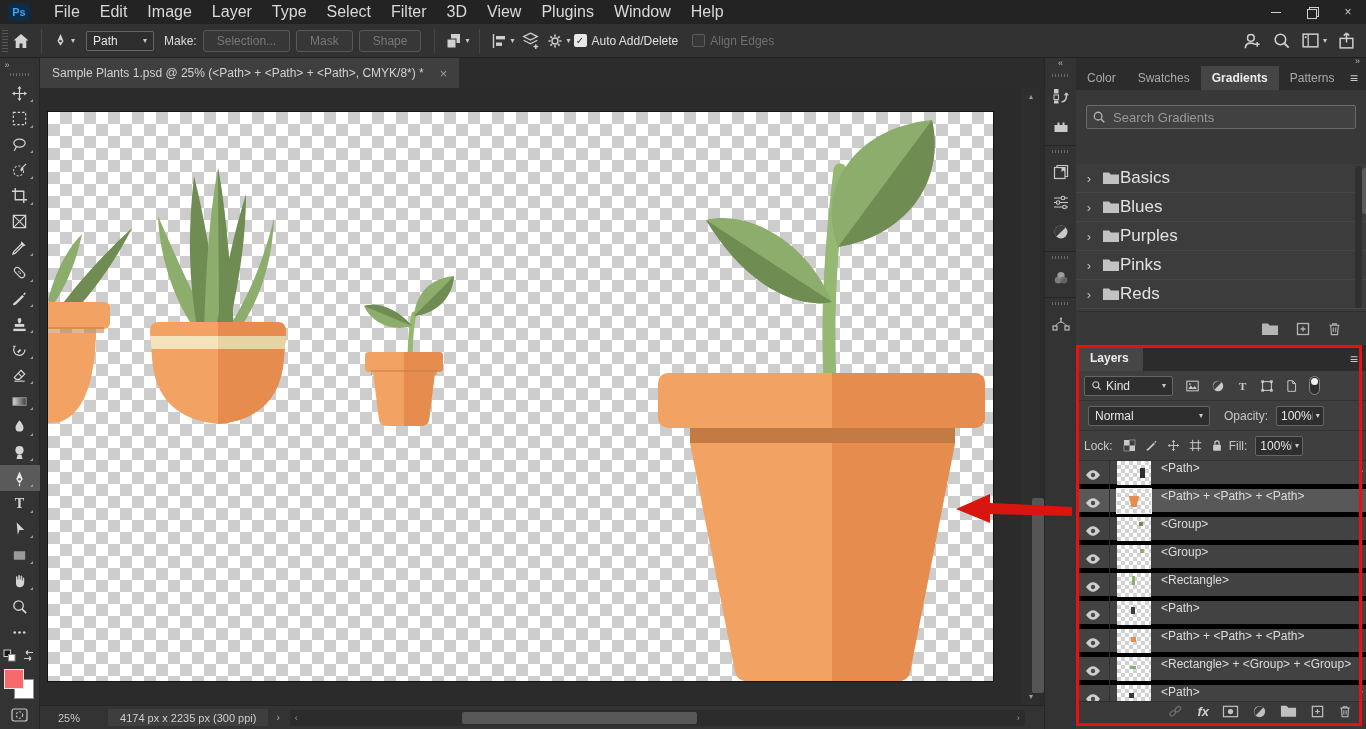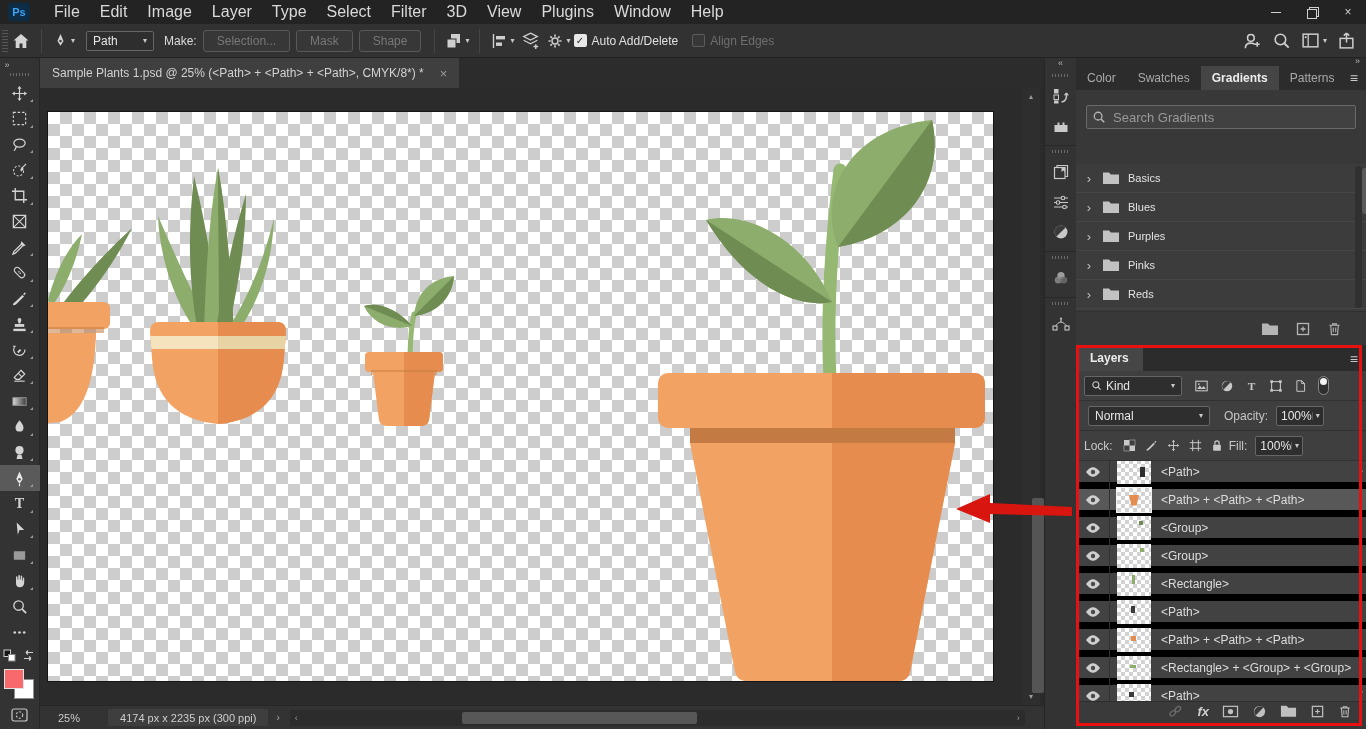--- a/index.html
+++ b/index.html
@@ -113,44 +113,44 @@
   
   .gpanel { left:1076px; top:58px; width:290px; height:287px; }
   .gsearch { position:absolute; left:10px; top:47px; width:270px; height:24px; }
   .gsearch input { width:100%; height:100%; background:#414141; border:1px solid #6a6a6a; border-radius:2px;
     color:#e3e3e3; font-size:13px; padding:0 6px 0 26px; font-family:"Liberation Sans",sans-serif; outline:none; }
   .gsearch input::placeholder { color:#989898; }
   .gsearch .mag { position:absolute; left:6px; top:5px; }
   .glist { position:absolute; left:0; top:106px; width:290px; height:147px; background:#3c3c3c; }
   .grow { height:29px; display:flex; align-items:center; border-bottom:1px solid #464646; }
   .grow .rchev { width:26px; text-align:center; color:#c0c0c0; font-size:13px; }
-  .grow .glabel { margin-left:8px; color:#e2e2e2; font-size:11px; }
+  .grow .glabel { color:#e2e2e2; font-size:17px; }
   .gscroll { position:absolute; right:4px; top:108px; width:7px; height:142px; background:#303030; border-radius:3px; }
   .gscroll .thumb { position:absolute; left:0; top:2px; width:7px; height:46px; background:#5a5a5a; border-radius:3px; }
   .gactions { position:absolute; left:0; top:253px; width:290px; height:34px; display:flex;
     align-items:center; justify-content:flex-end; gap:16px; padding-right:24px; border-top:1px solid #303030; }
 
   
   .lpanel { left:1076px; top:345px; width:290px; height:384px; overflow:hidden; }
   .ltabbar { position:relative; height:26px; background:#2c2c2c; display:flex; }
   .ltab { height:26px; padding:0 14px; background:#464646; color:#ececec; font-weight:bold;
     display:flex; align-items:center; font-size:12px; }
   .lrow { height:30px; background:#3f3f3f; border-bottom:1px solid #323232; display:flex; align-items:center; }
-  .kind-field { width:98px; height:20px; margin-left:8px; gap:4px; }
+  .kind-field { width:89px; height:20px; margin-left:8px; gap:4px; }
   .filter-icons { display:flex; align-items:center; gap:11px; margin-left:12px; }
   .pill { width:11px; height:19px; border:1px solid #8a8a8a; border-radius:6px; background:#2e2e2e; position:relative; }
   .pill::before { content:""; position:absolute; left:1px; top:1px; width:7px; height:7px; border-radius:50%; background:#f2f2f2; }
   .blend-select { width:122px; height:20px; margin-left:12px;text-align:center; }
   .mini-select { width:48px; height:20px; display:flex; align-items:center; background:#2e2e2e;
     border:1px solid #666; border-radius:2px; padding:0 4px; color:#e6e6e6; }
   .mini-select .chev { margin-left:auto; border-left:1px solid #555; padding-left:3px; }
   .llabel { color:#c6c6c6; }
   .lock-icons { display:flex; align-items:center; gap:9px; margin-left:10px; }
   .layerlist { position:relative; height:240px; overflow:hidden; background:#424242; }
-  .layer-row { height:28px; display:flex; align-items:center; border-bottom:7px solid #000000; background:#424242; }
+  .layer-row { height:28px; display:flex; border-bottom:5px solid #000000; background:#424242; }
   .layer-row.sel { background:#585858; }
   .eyecell { width:34px; height:28px; display:flex; align-items:center; justify-content:center;
     border-right:1px solid #313131; }
   .thumb { position:relative; width:34px; height:24px; margin-left:7px; background-color:#fff;
     background-image:
       linear-gradient(45deg,#d2d2d2 25%,transparent 25%,transparent 75%,#d2d2d2 75%),
       linear-gradient(45deg,#d2d2d2 25%,transparent 25%,transparent 75%,#d2d2d2 75%);
     background-size:8px 8px; background-position:0 0,4px 4px; }
   .layer-row.sel .thumb { outline:1px solid #f2f2f2; }
   .speck { position:absolute; }

